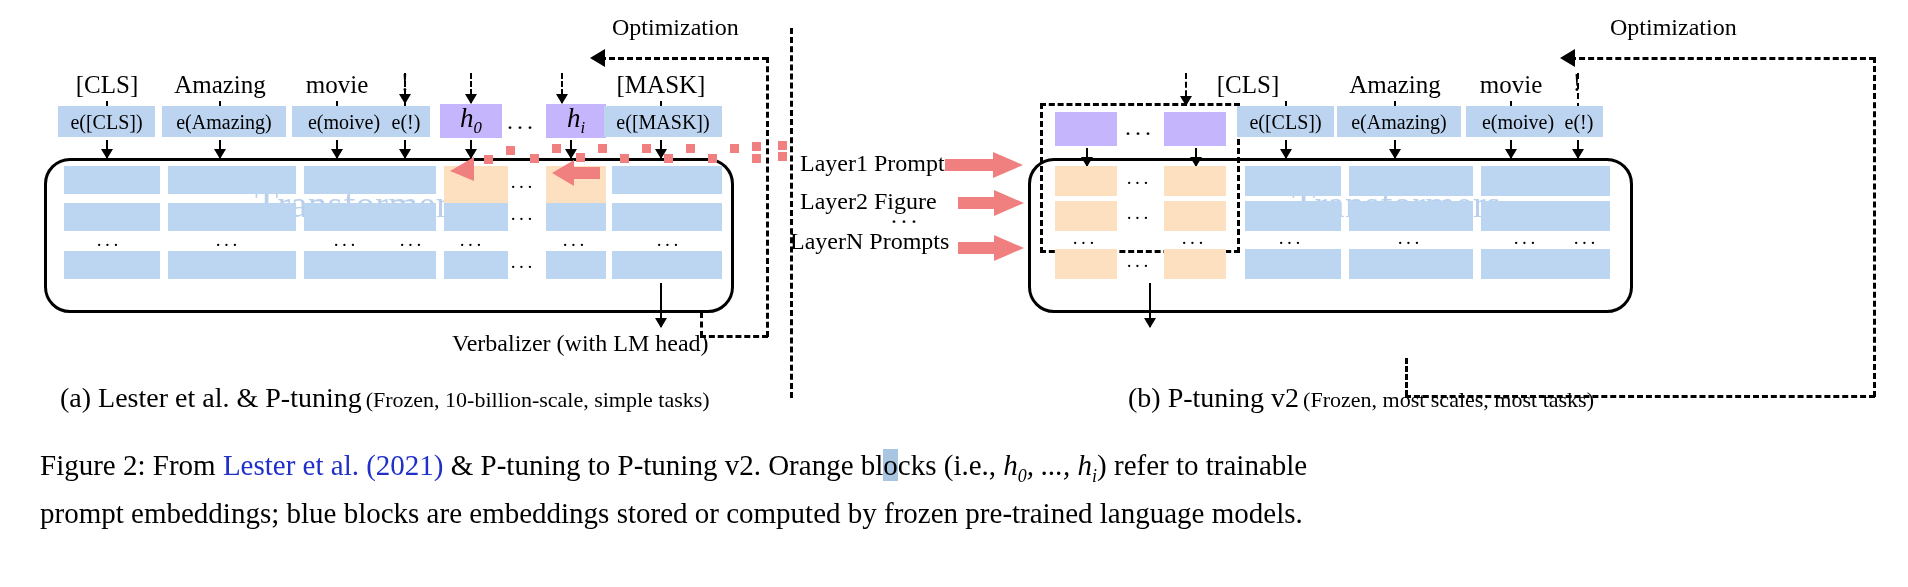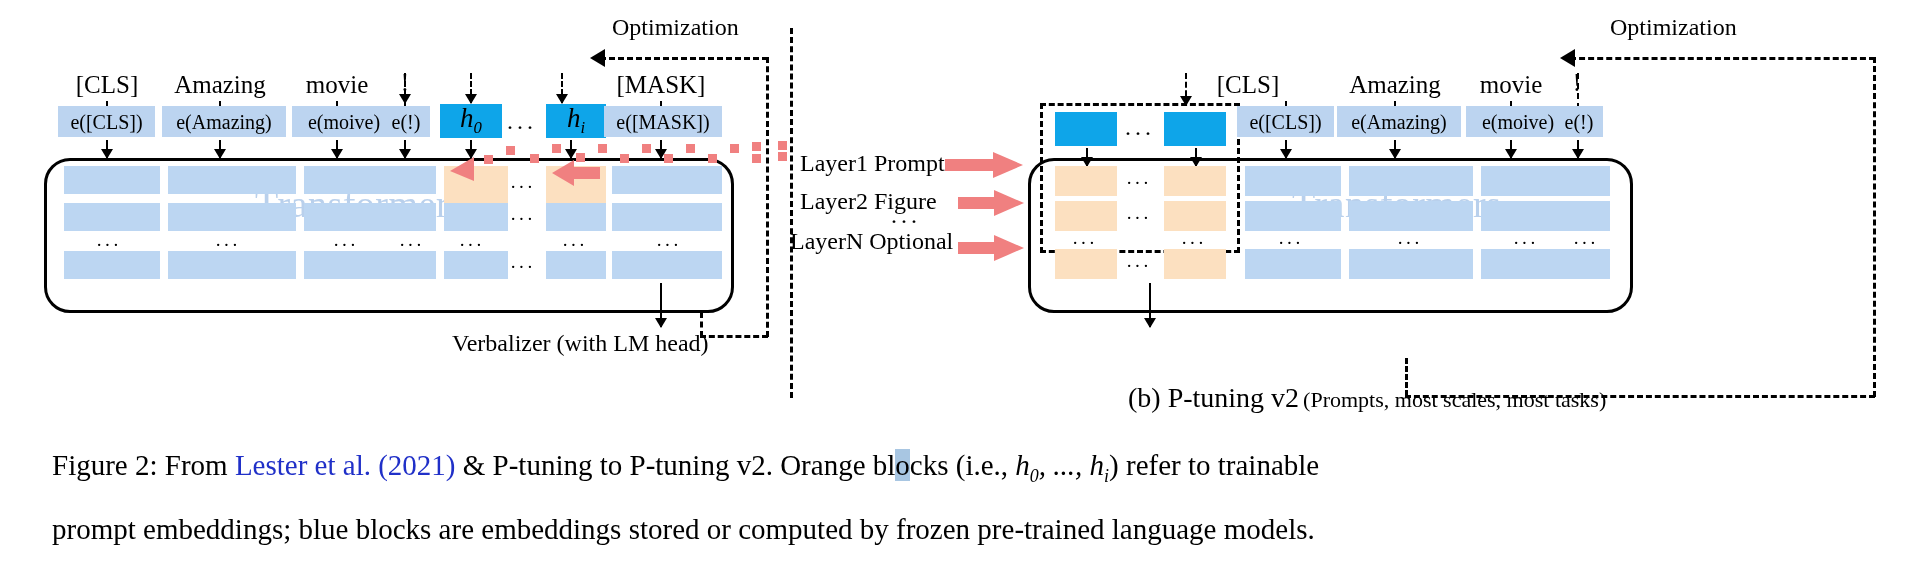--- a/index.html
+++ b/index.html
@@ -10,21 +10,21 @@
   }
   .abs{position:absolute;}
   .ctr{display:flex;align-items:center;justify-content:center;text-align:center;}
 
   
   .blue-emb{
     background:#bcd4f0;color:#000;
     font-size:20px;line-height:1;
     white-space:nowrap;
   }
-  .orange-emb{background:#0ea5e9;}
+  .orange-emb{background:#c4b5fd;}
   .blue-cell{background:#bcd6f2;}
   .orange-cell{background:#fce0c0;}
 
   
   .tf-box{
     border:3px solid #000;border-radius:26px;background:transparent;
     box-sizing:border-box;
   }
   .tf-watermark{
     color:#b9d0ec;font-size:38px;letter-spacing:.5px;
@@ -204,20 +204,24 @@
           <rect x="322" y="2" width="9" height="9"></rect>
         <rect x="348" y="12" width="9" height="9"></rect>
           <rect x="348" y="1" width="9" height="9"></rect>
       </g>
     </svg>
   </div>
 
   <div class="abs varrow" style="left:660px;top:283px;height:44px;"></div>
   <div class="abs lbl" style="left:452px;top:330px;">Verbalizer (with LM head)</div>
 
+  <div class="abs" style="left:60px;top:382px;">
+    <span class="subcap-main">(a) Lester et al. &amp; P-tuning</span>
+    <span class="subcap-sub">(Frozen, 10-billion-scale, simple tasks)</span>
+  </div>
 </div>
 
 <div class="abs" style="left:900px;top:0;width:1008px;height:430px;">
 
 
   <div class="abs hdash" style="left:670px;top:57px;width:305px;"></div>
   <div class="abs vdash-plain" style="left:973px;top:57px;height:340px;"></div>
   <div class="abs hdash" style="left:505px;top:395px;width:470px;"></div>
   <div class="abs vdash-plain" style="left:505px;top:358px;height:38px;"></div>
   <div class="abs arrowhead-left" style="left:660px;top:49px;"></div>
@@ -301,34 +305,34 @@
   <div class="abs lbl" style="left:-100px;top:188px;">Layer2 Figure</div>
   <div class="red-arrow" style="left:58px;top:190px;">
     <svg width="66" height="26" viewBox="0 0 66 26">
       <rect x="0" y="7" width="40" height="12" fill="#f08080"></rect>
       <polygon points="36,0 66,13 36,26" fill="#f08080"></polygon>
     </svg>
   </div>
 
   <div class="abs dots" style="left:-10px;top:208px;">···</div>
 
-  <div class="abs lbl" style="left:-110px;top:228px;">LayerN Optional</div>
+  <div class="abs lbl" style="left:-110px;top:228px;">LayerN Prompts</div>
   <div class="red-arrow" style="left:58px;top:235px;">
     <svg width="66" height="26" viewBox="0 0 66 26">
       <rect x="0" y="7" width="40" height="12" fill="#f08080"></rect>
       <polygon points="36,0 66,13 36,26" fill="#f08080"></polygon>
     </svg>
   </div>
 
   <div class="abs varrow" style="left:249px;top:283px;height:44px;"></div>
 
   <div class="abs" style="left:228px;top:382px;">
     <span class="subcap-main">(b) P-tuning v2</span>
-    <span class="subcap-sub">(Prompts, most scales, most tasks)</span>
+    <span class="subcap-sub">(Frozen, most scales, most tasks)</span>
   </div>
 </div>
 
-<div class="abs" style="left:52px;top:445px;width:1850px;">
+<div class="abs" style="left:40px;top:445px;width:1850px;">
   <div class="caption">
     <span>Figure 2:  From </span><span class="cap-link">Lester et al. (2021)</span><span> &amp; P-tuning to P-tuning v2.  Orange bl</span><span class="sel">o</span><span>cks (i.e., </span><span class="math">h<sub>0</sub>, ..., h<sub>i</sub></span><span>) refer to trainable</span>
   </div>
-  <div class="caption" style="margin-top:20px;">prompt embeddings; blue blocks are embeddings stored or computed by frozen pre-trained language models.</div>
+  <div class="caption" style="margin-top:4px;">prompt embeddings; blue blocks are embeddings stored or computed by frozen pre-trained language models.</div>
 </div>
 
 </body></html>

